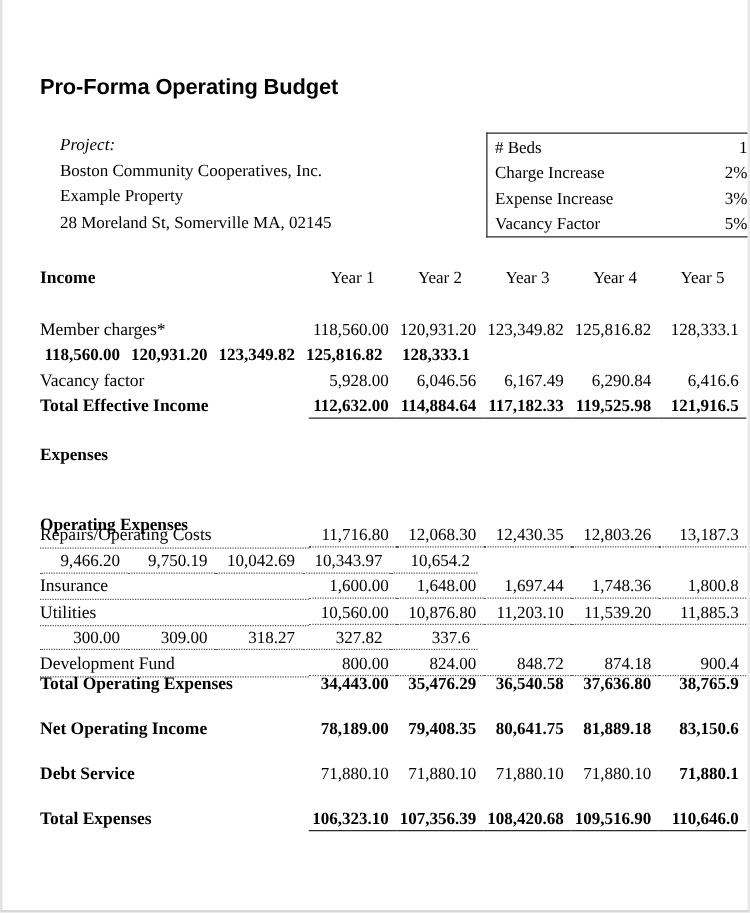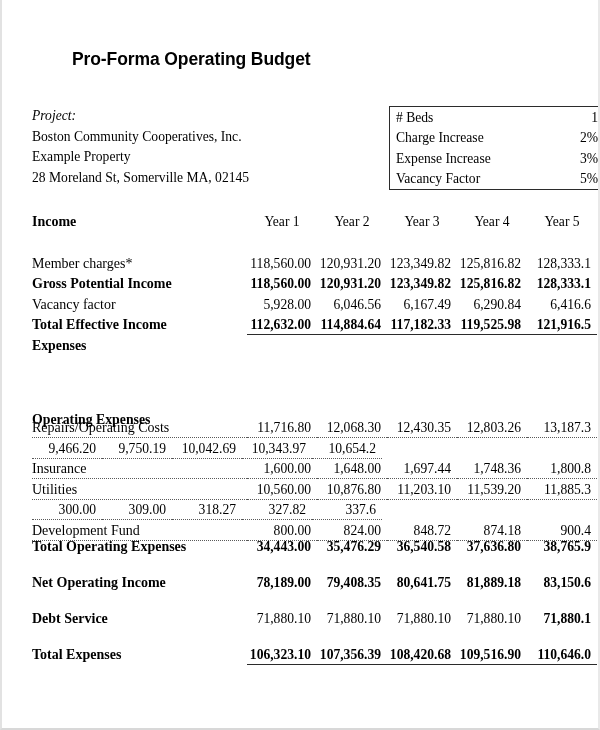--- a/index.html
+++ b/index.html
@@ -32,33 +32,32 @@
     left: 0; top: 0;
     width: 600px;
     height: 730px;
     overflow: hidden;
   }
 
   
   .doc-title {
     position: absolute;
     left: 30px;
-    top: 49px;
+    top: 59px;
     font-family: "Liberation Sans", "DejaVu Sans", sans-serif;
     font-size: 17.5px;
     font-weight: bold;
     letter-spacing: -0.1px;
     white-space: nowrap;
-    margin-left: 40px;
   }
 
   
   .project-block {
     position: absolute;
-    left: 30px;
+    left: 46px;
     top: 106px;
     font-size: 13.6px;
     line-height: 20.5px;
     white-space: nowrap;
   }
   .project-label { font-style: italic; }
 
   
   .assump {
     position: absolute;
@@ -179,21 +178,20 @@
     <div id="income-rows" style="margin-top:21px;">
           <div class="row">
             <div class="label">Member charges*</div>
             <div class="cell">118,560.00</div>
             <div class="cell">120,931.20</div>
             <div class="cell">123,349.82</div>
             <div class="cell">125,816.82</div>
             <div class="cell">128,333.1</div>
           </div>
           <div class="row bold">
-            <div class="label">Gross Potential Income</div>
             <div class="cell">118,560.00</div>
             <div class="cell">120,931.20</div>
             <div class="cell">123,349.82</div>
             <div class="cell">125,816.82</div>
             <div class="cell">128,333.1</div>
           </div>
           <div class="row">
             <div class="label">Vacancy factor</div>
             <div class="cell">5,928.00</div>
             <div class="cell">6,046.56</div>
@@ -205,21 +203,21 @@
             <div class="label">Total Effective Income</div>
             <div class="cell">112,632.00</div>
             <div class="cell">114,884.64</div>
             <div class="cell">117,182.33</div>
             <div class="cell">119,525.98</div>
             <div class="cell">121,916.5</div>
           </div>
         </div>
   </div>
 
-  <div class="sec-head" style="top:338px;text-align:right;">Expenses</div>
+  <div class="sec-head" style="top:356px;text-align:right;">Expenses</div>
 
   <div class="sec-head" style="top:412px;">Operating Expenses</div>
   <div class="section" style="top:420px;">
     <div id="opex-rows">
           <div class="row dotted">
             <div class="label">Repairs/Operating Costs</div>
             <div class="cell">11,716.80</div>
             <div class="cell">12,068.30</div>
             <div class="cell">12,430.35</div>
             <div class="cell">12,803.26</div>

